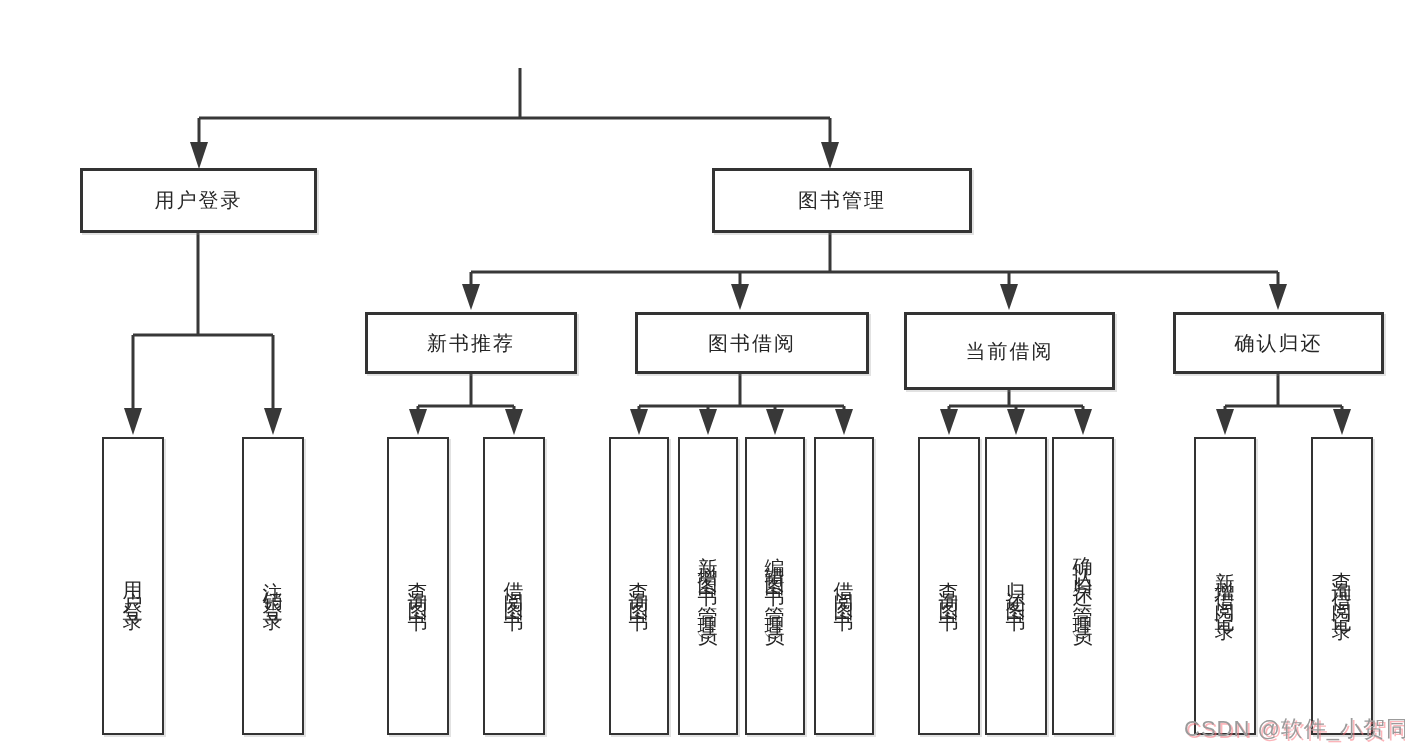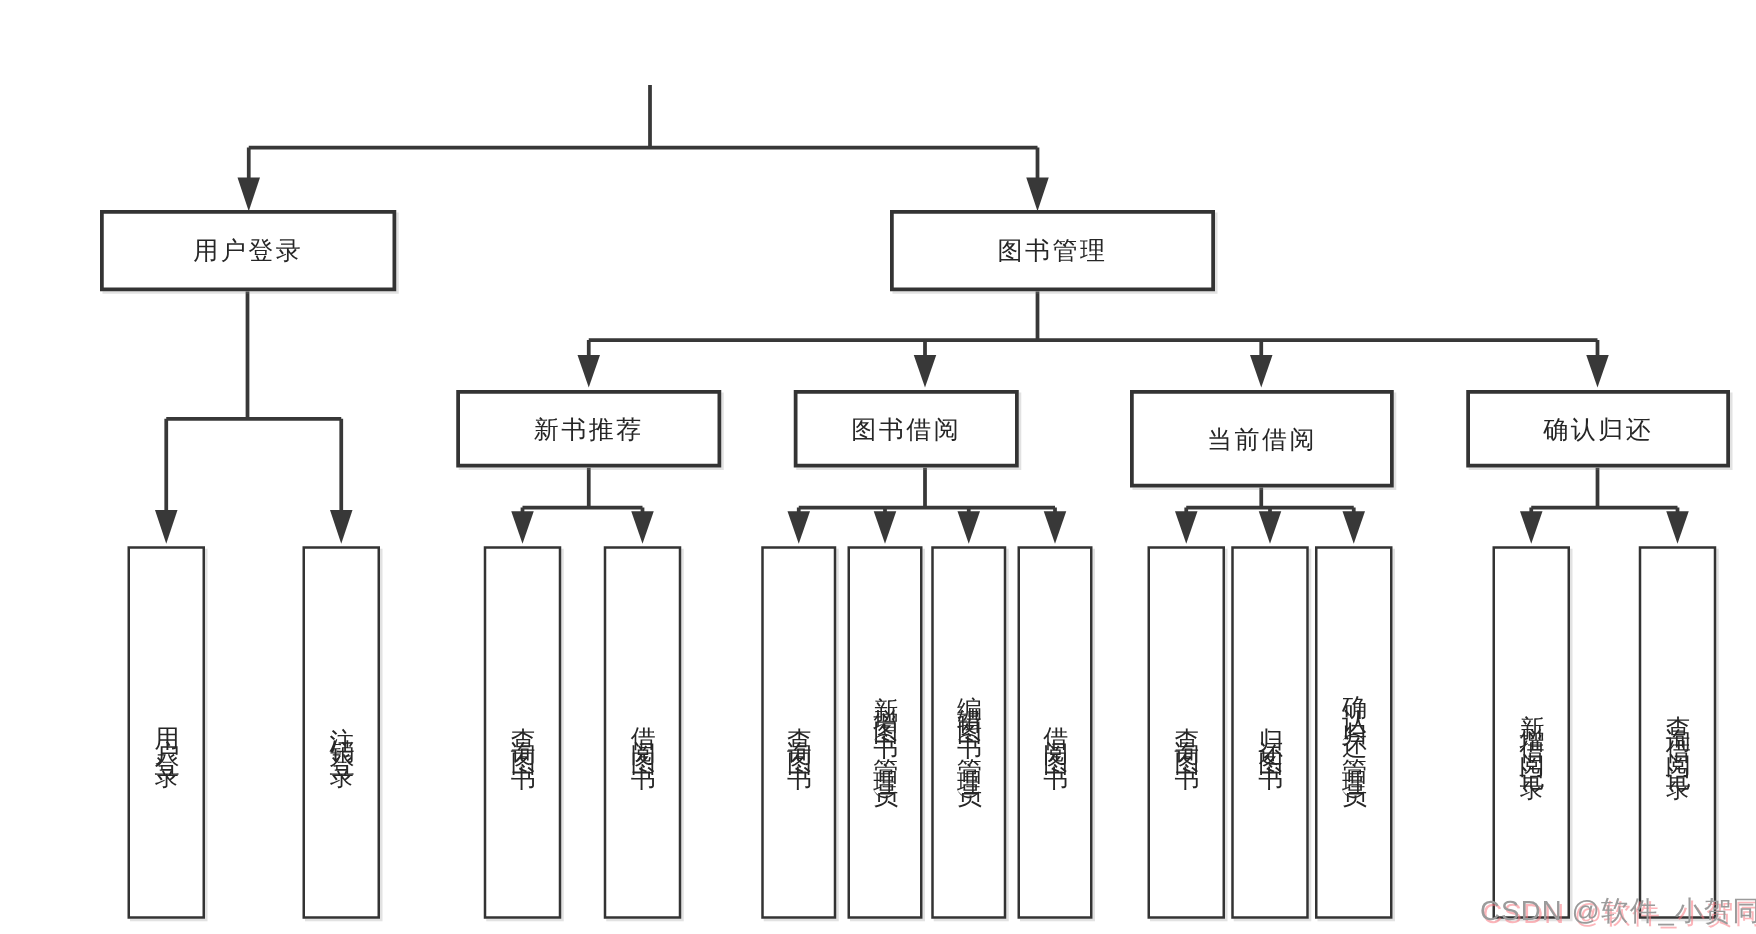--- a/index.html
+++ b/index.html
@@ -109,21 +109,21 @@
   <div class="box" style="left:80px; top:168px; width:237px; height:65px;">
     <span class="hlabel">用户登录</span>
   </div>
   <div class="box" style="left:712px; top:168px; width:260px; height:65px;">
     <span class="hlabel">图书管理</span>
   </div>
 
   <div class="box" style="left:365px; top:312px; width:212px; height:62px;">
     <span class="hlabel">新书推荐</span>
   </div>
-  <div class="box" style="left:635px; top:312px; width:180px; height:62px;">
+  <div class="box" style="left:635px; top:312px; width:234px; height:62px;">
     <span class="hlabel">图书借阅</span>
   </div>
   <div class="box" style="left:904px; top:312px; width:211px; height:78px;">
     <span class="hlabel">当前借阅</span>
   </div>
   <div class="box" style="left:1173px; top:312px; width:211px; height:62px;">
     <span class="hlabel">确认归还</span>
   </div>
 
   <div class="box leaf" style="left:102px;">

